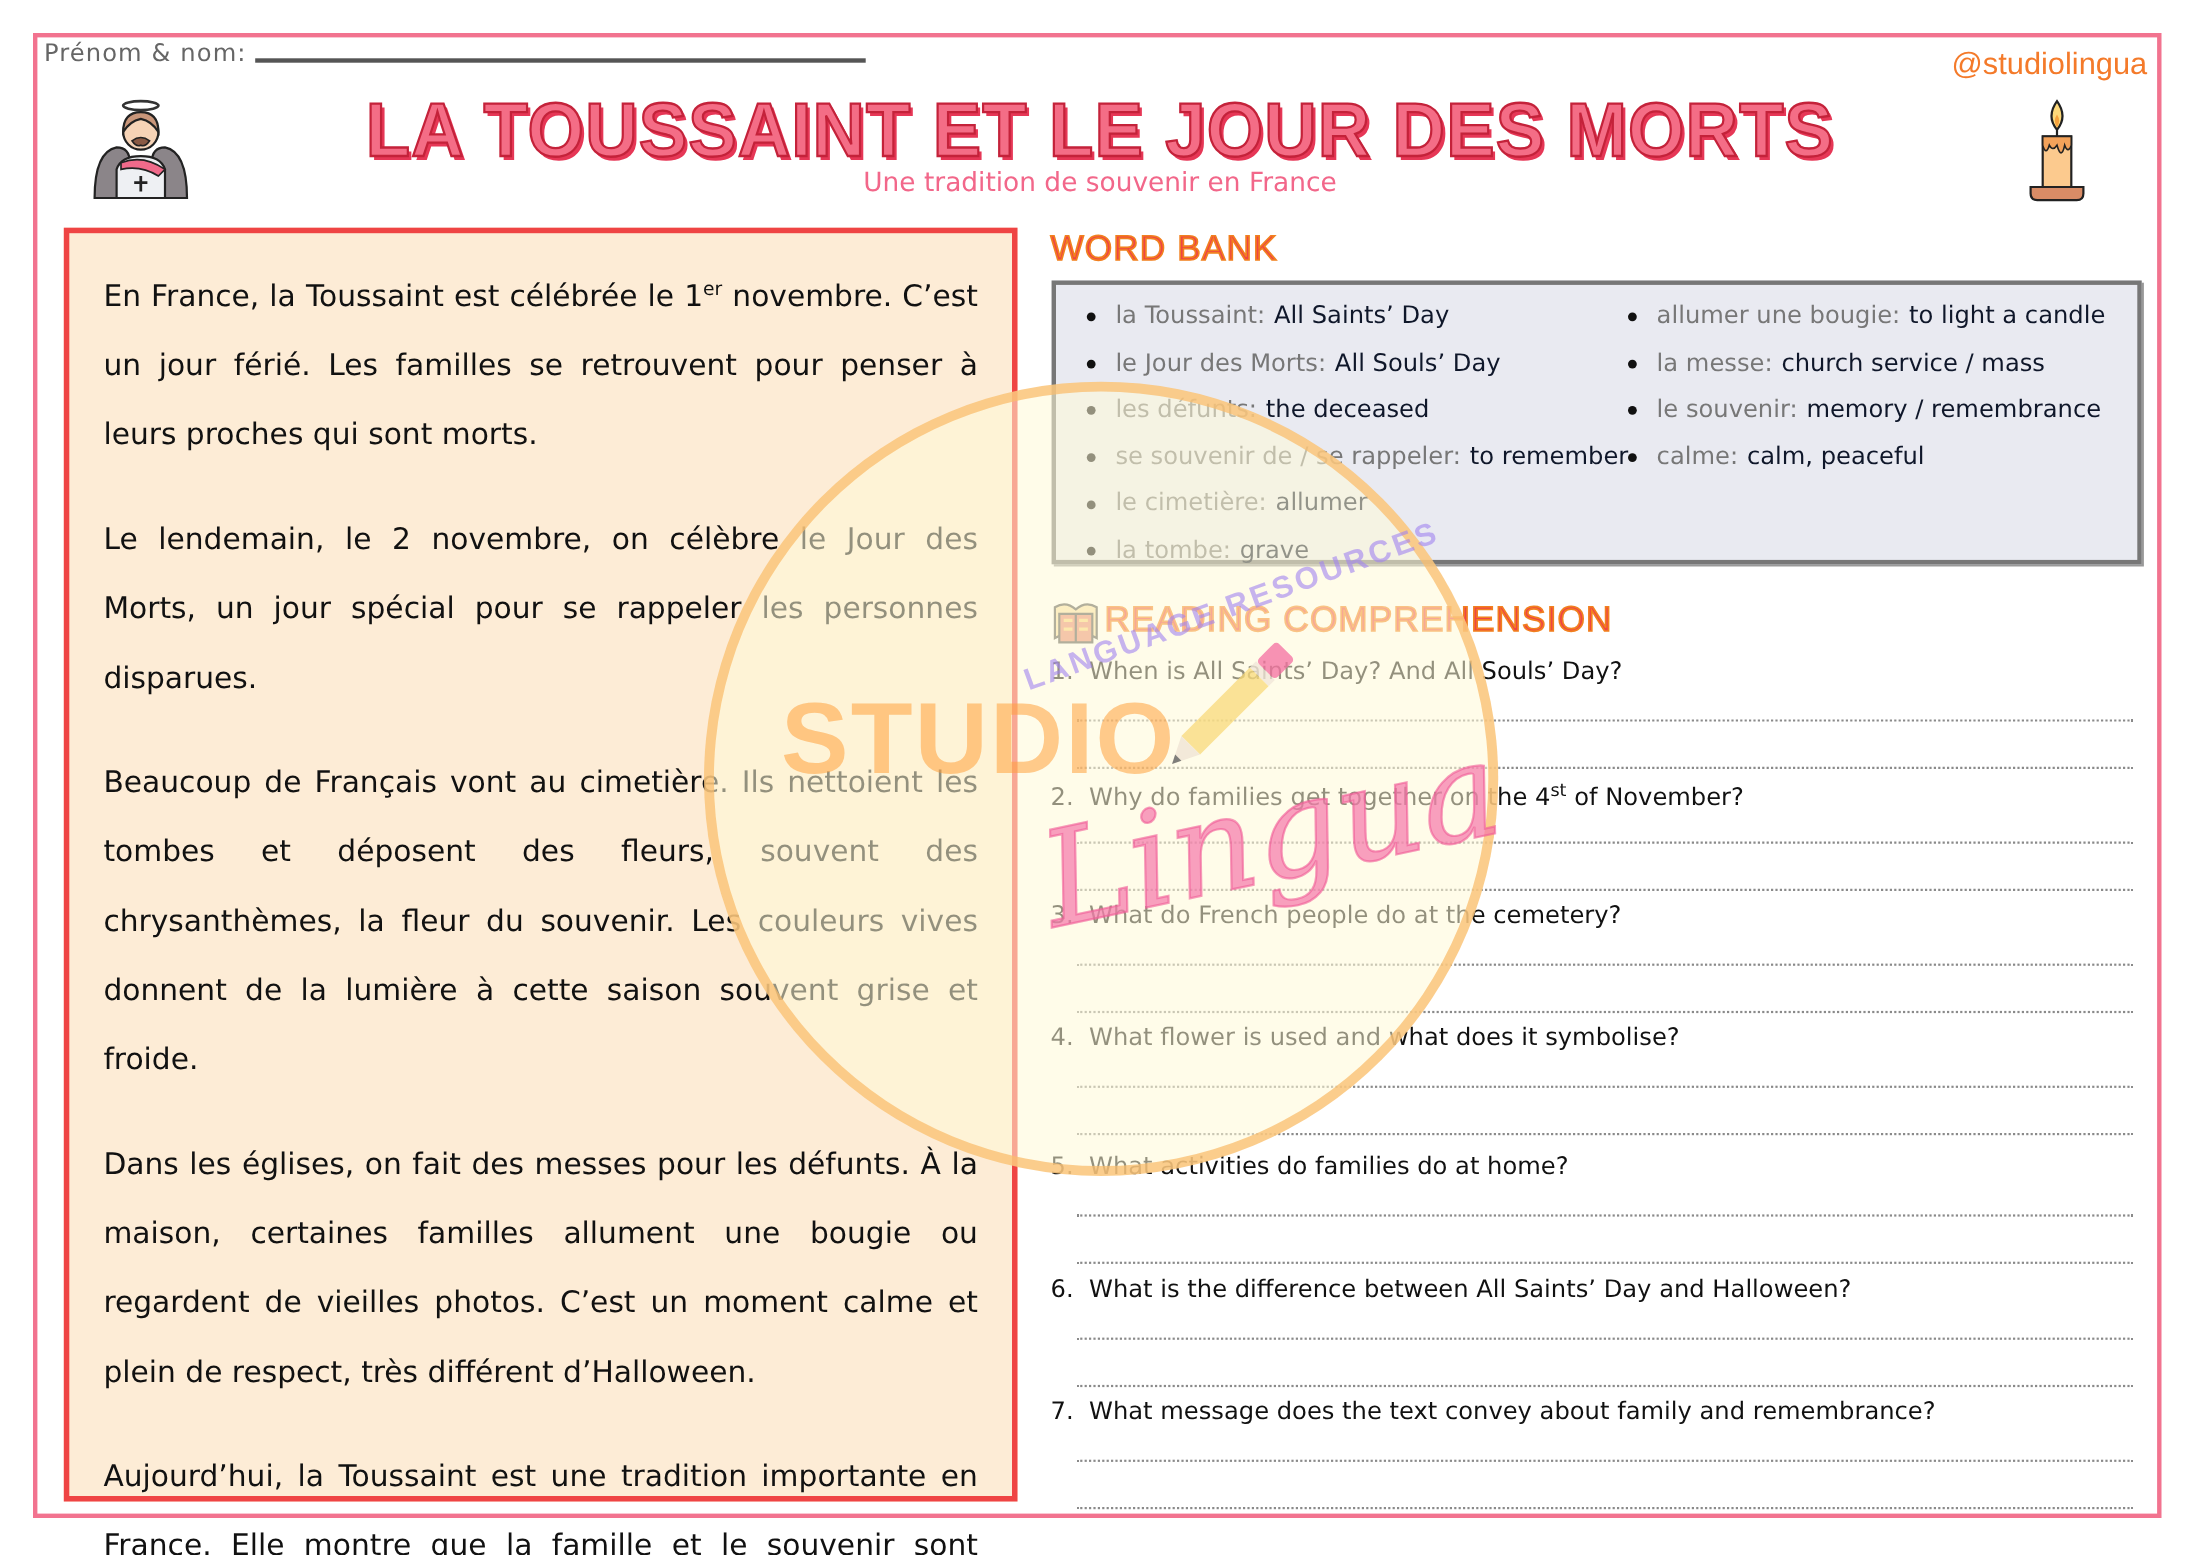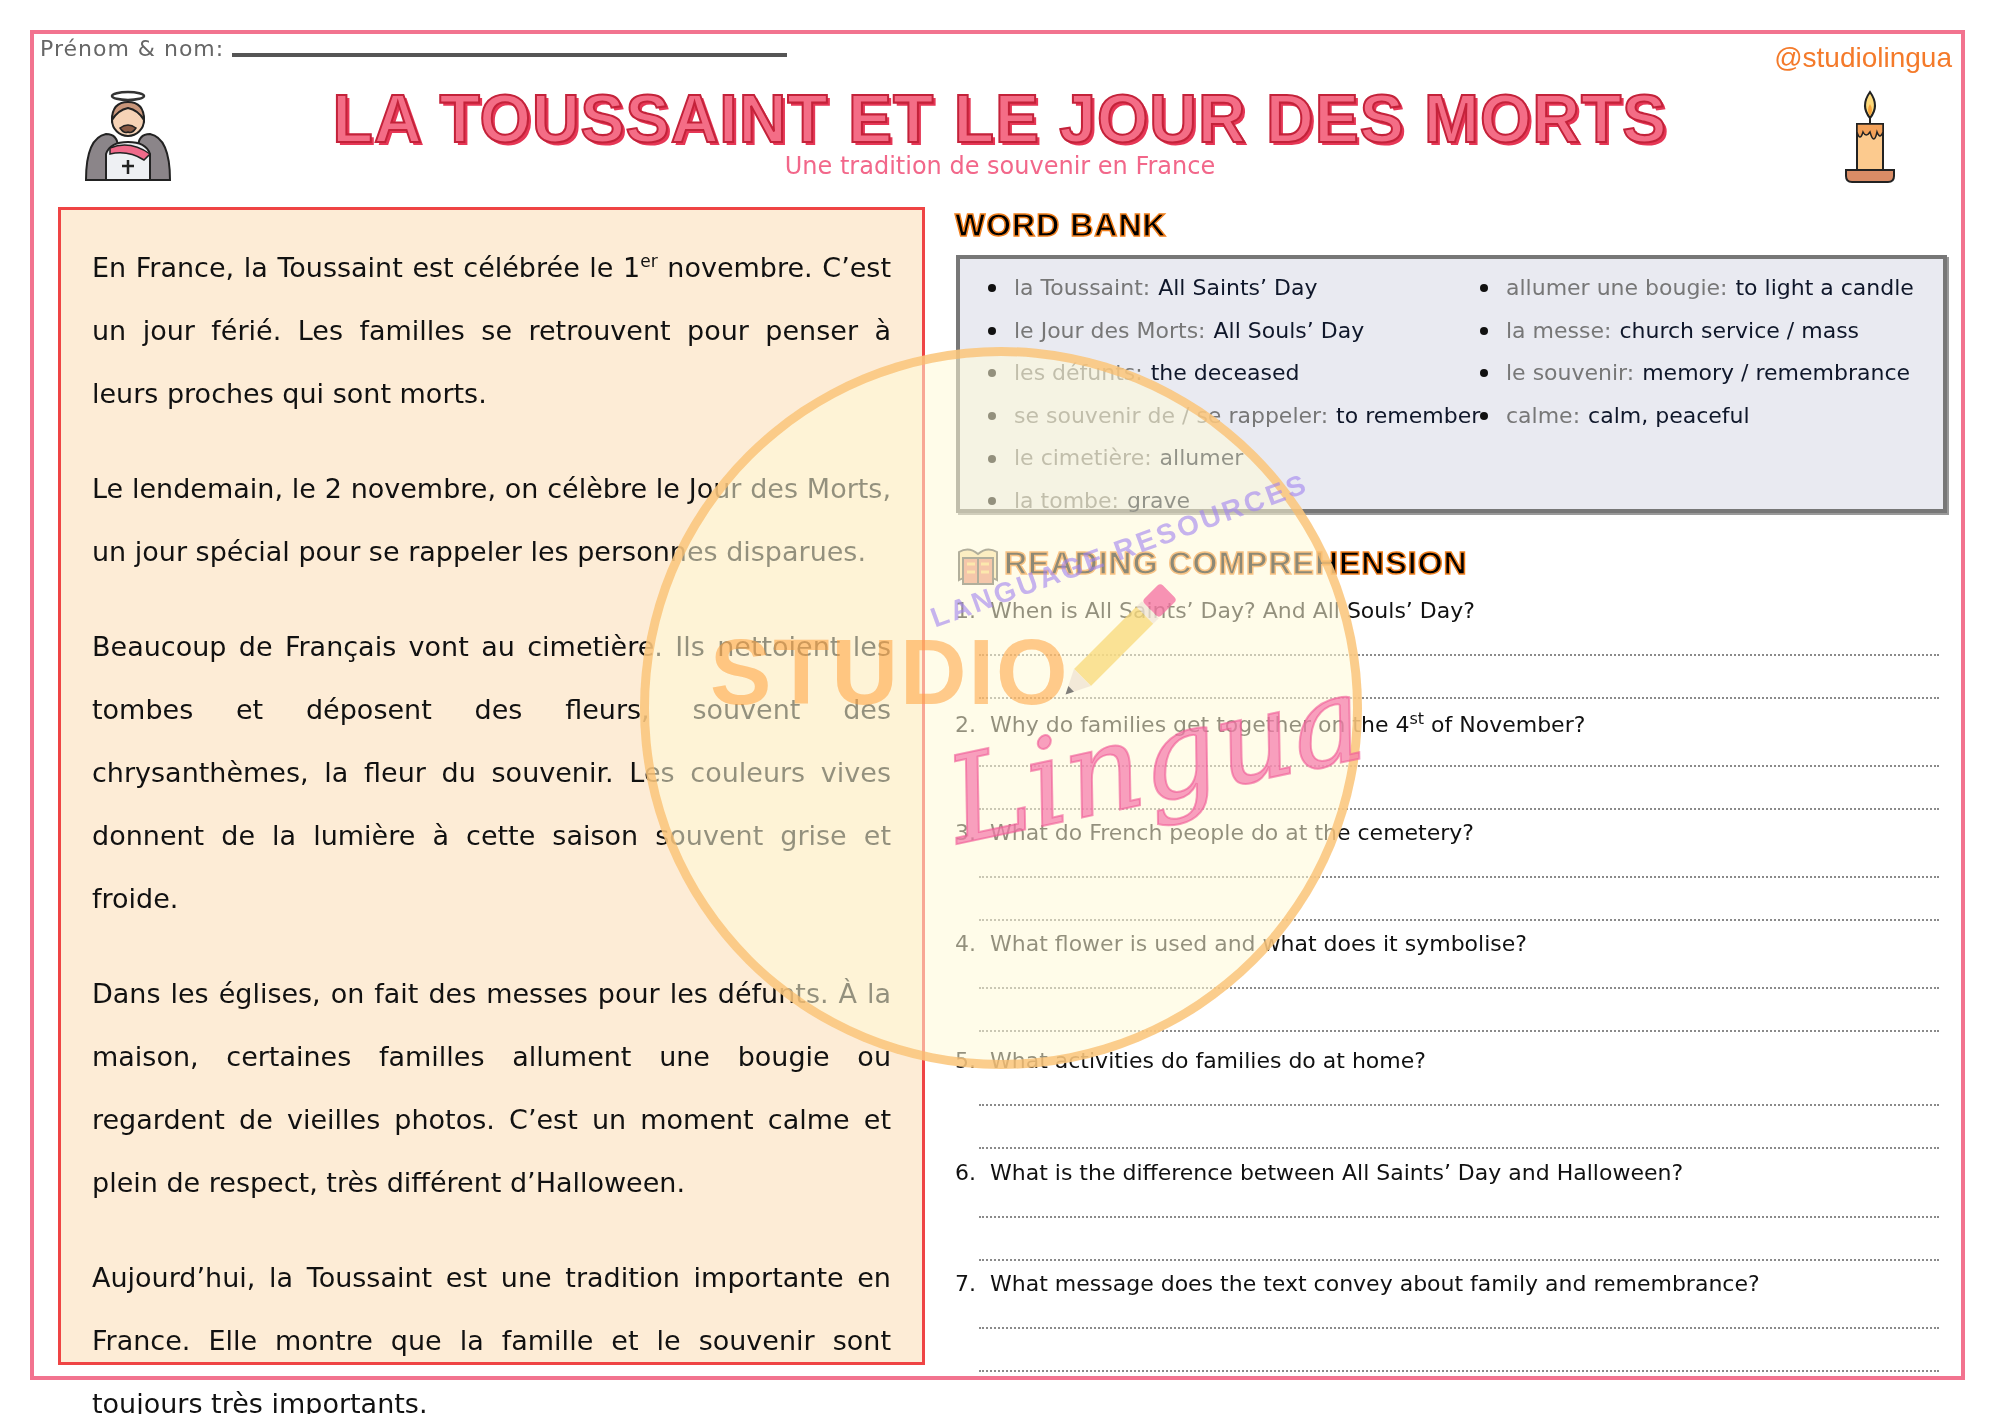--- a/index.html
+++ b/index.html
@@ -35,32 +35,32 @@
   }
   .subtitle {
     position:absolute; left:0; width:2000px; top:152px; text-align:center;
     font-size:24px; color:#f2678a;
   }
   .icon-angel { position:absolute; left:80px; top:88px; width:96px; height:96px; }
   .icon-candle { position:absolute; left:1840px; top:88px; width:60px; height:100px; }
 
   .reading-box {
     position:absolute; left:58px; top:207px; width:867px; height:1158px;
-    box-sizing:border-box; border:3px solid #ef4444; background:#fdecd6;
+    box-sizing:border-box; border:5px solid #ef4444; background:#fdecd6;
     padding:26px 31px 0 31px;
   }
   .reading-box p {
     margin:0 0 32px 0; font-size:27px; line-height:63px;
     text-align:justify; color:#111;
   }
   .reading-box p sup { font-size:17px; line-height:0; }
 
   .section-heading {
-    position:absolute; font-family:"Liberation Sans", sans-serif; font-weight:bold;
-    color:#000000; -webkit-text-stroke:1.5px #f1801f; letter-spacing:1px;
+    position:absolute; font-family:"Liberation Sans", sans-serif; font-weight:normal;
+    color:#ef4444; -webkit-text-stroke:1.5px #f1801f; letter-spacing:1px;
   }
   .wb-heading { left:955px; top:207px; font-size:32px; }
   .word-bank {
     position:absolute; left:956px; top:255px; width:991px; height:258px;
     box-sizing:border-box; border:4px solid #777; background:#e9eaf1;
     box-shadow:2px 2px 0 #999;
     display:flex; padding:8px 0 15px 20px;
   }
   .wb-col { list-style:none; margin:0; padding:0; }
   .wb-col.left { width:492px; }

